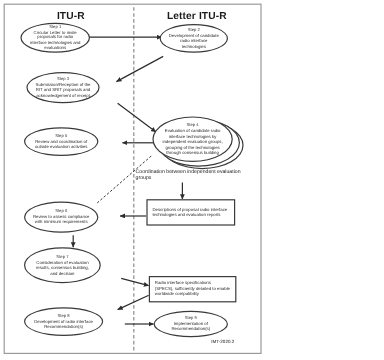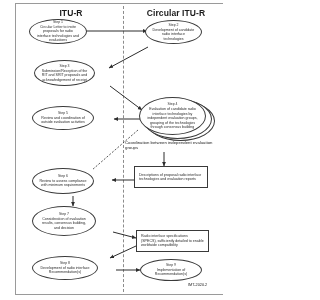--- a/index.html
+++ b/index.html
@@ -4,21 +4,21 @@
 <style>
   html,body{margin:0;padding:0;}
   body{
     width:223px;height:300px;
     background:#ffffff;
     font-family:"Liberation Sans", sans-serif;
     overflow:hidden;
     position:relative;
   }
   #diagram{
-    position:absolute;left:12px;top:0;width:223px;height:300px;
+    position:absolute;left:0;top:0;width:223px;height:300px;
   }
   .frame{
     position:absolute;left:3px;top:3px;width:215px;height:292px;
     border:1px solid #9a9a9a;
     box-sizing:border-box;
   }
   .col-title{
     position:absolute;
     font-size:8.5px;
     font-weight:bold;
@@ -96,21 +96,21 @@
 <body>
 
 <div id="diagram">
 
   <div class="frame"></div>
 
   <div class="divider" style="left:111px;top:6px;height:286px;"></div>
 
   <div class="col-title" id="title-itur">ITU-R</div>
 
-  <div class="col-title" id="title-outside">Circular ITU-R</div>
+  <div class="col-title" id="title-outside">Letter ITU-R</div>
 
   <svg id="wires">
     <defs>
       <marker id="ah" markerWidth="5" markerHeight="5" refX="4.2" refY="2" orient="auto">
         <path d="M0,0 L4.4,2 L0,4 z" fill="#2d2d2d"></path>
       </marker>
     </defs>
 
     <path d="M74,31 L135,31" stroke="#2d2d2d" stroke-width="1" fill="none" marker-end="url(#ah)"></path>
 

